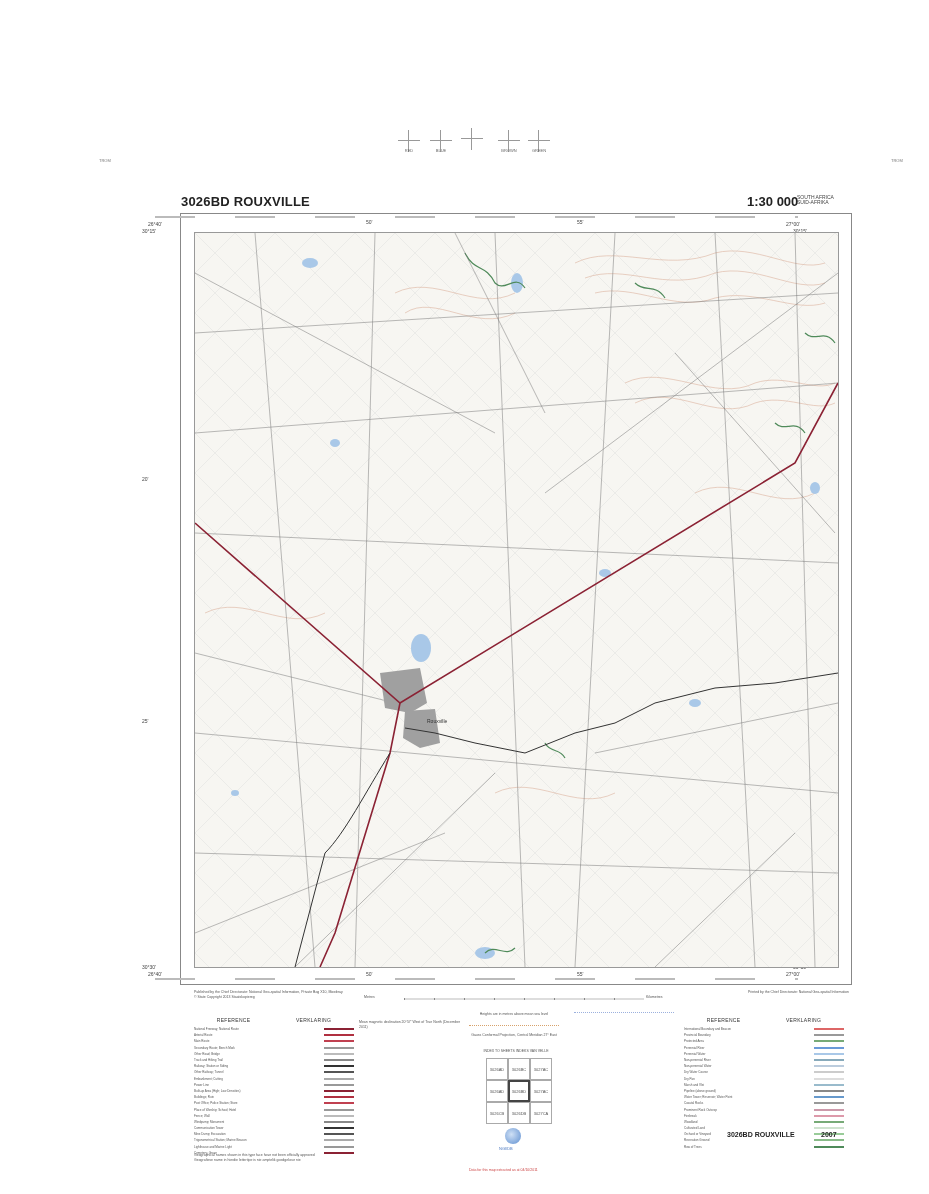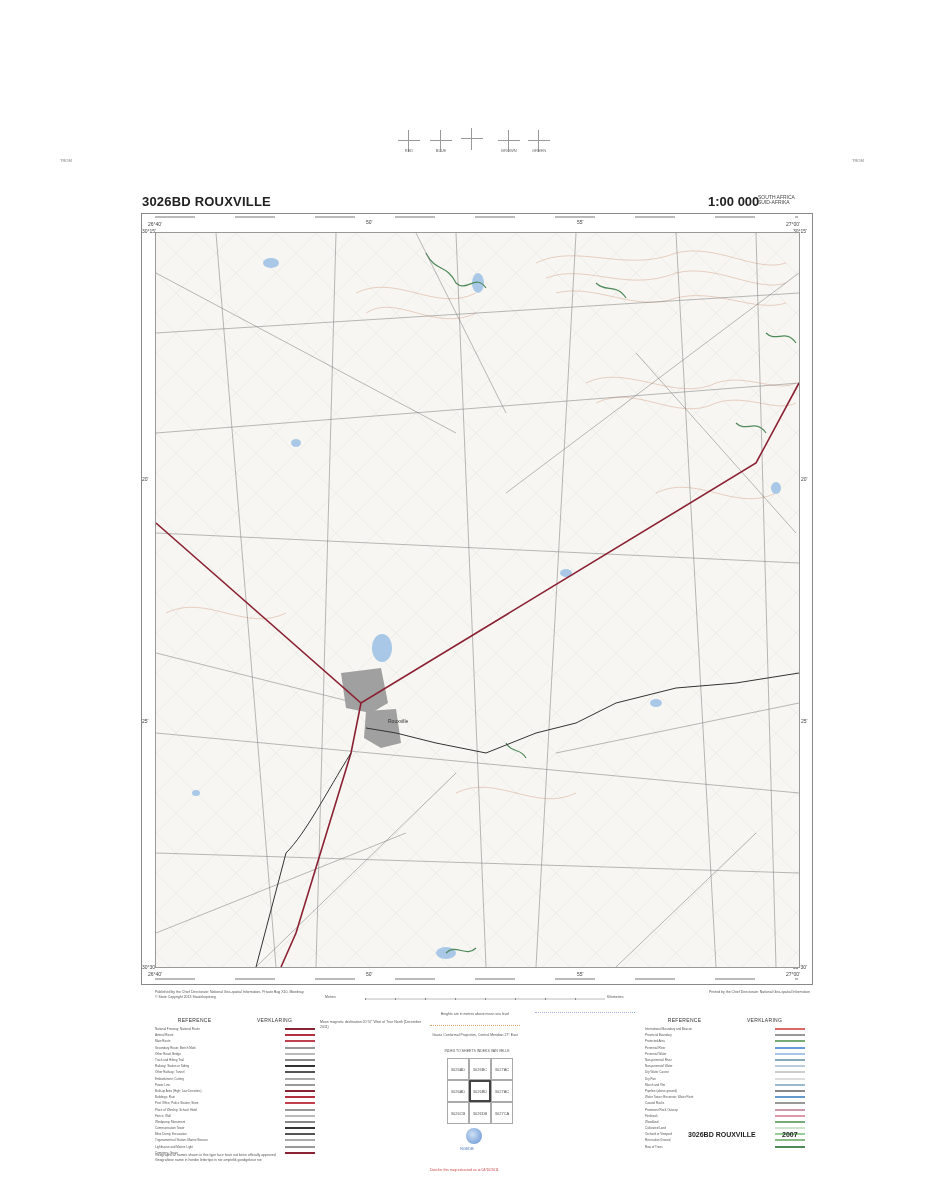--- a/index.html
+++ b/index.html
@@ -1,17 +1,17 @@
 <!DOCTYPE html>
 <html><head>
 <meta charset="utf-8">
 <style>
   html,body{margin:0;padding:0;background:#fff;}
   body{width:929px;height:1194px;position:relative;overflow:hidden;font-family:"Liberation Sans",sans-serif;color:#222;}
-  .abs{position:absolute;}
+  .abs{position:absolute;margin-left:39px;}
   .reg{position:absolute;top:130px;width:22px;height:22px;}
   .reg:before{content:"";position:absolute;left:10px;top:0;width:1px;height:22px;background:#999;}
   .reg:after{content:"";position:absolute;left:0;top:10px;width:22px;height:1px;background:#999;}
   .reg-label{position:absolute;top:148px;font-size:4px;color:#666;width:40px;text-align:center;}
   .tiny{font-size:4px;color:#777;}
   .title{left:142px;top:194px;font-size:13px;font-weight:bold;color:#222;letter-spacing:0.2px;}
   .scale{left:708px;top:194px;font-size:13px;font-weight:bold;color:#222;}
   .country{left:758px;top:195px;font-size:5px;line-height:5px;color:#444;}
   .frame{left:141px;top:213px;width:670px;height:770px;border:1px solid #888;background:#fff;}
   .map{left:155px;top:232px;width:643px;height:734px;background:#f7f6f2;border:1px solid #999;overflow:hidden;}
@@ -36,21 +36,21 @@
 <div class="reg" style="left:461px;width:26px;height:26px;top:128px;"></div>
 <div class="reg" style="left:498px;"></div>
 <div class="reg-label" style="left:489px;">BROWN</div>
 <div class="reg" style="left:528px;"></div>
 <div class="reg-label" style="left:519px;">GREEN</div>
 
 <div class="abs tiny" style="left:60px;top:158px;">TROM</div>
 <div class="abs tiny" style="left:852px;top:158px;">TROM</div>
 
 <div class="abs title">3026BD ROUXVILLE</div>
-<div class="abs scale">1:00 000</div>
+<div class="abs scale">1:30 000</div>
 <div class="abs country">
   <div>SOUTH AFRICA</div>
   <div>SUID-AFRIKA</div>
 </div>
 
 <div class="abs frame"></div>
 <div class="tickbar" style="left:155px;top:216px;width:643px;"></div>
 <div class="tickbar" style="left:155px;top:978px;width:643px;"></div>
 
 <div class="coord" style="left:148px;top:221px;">26°40'</div>

